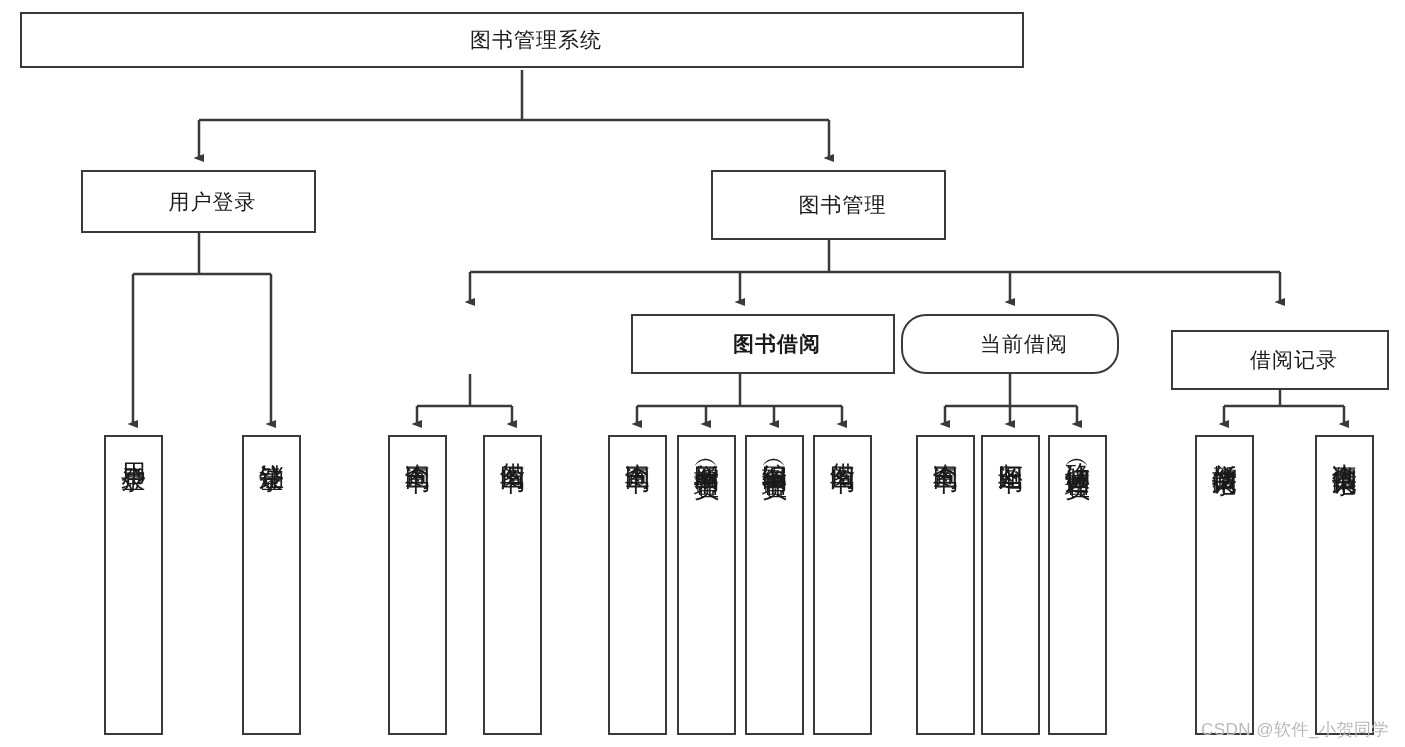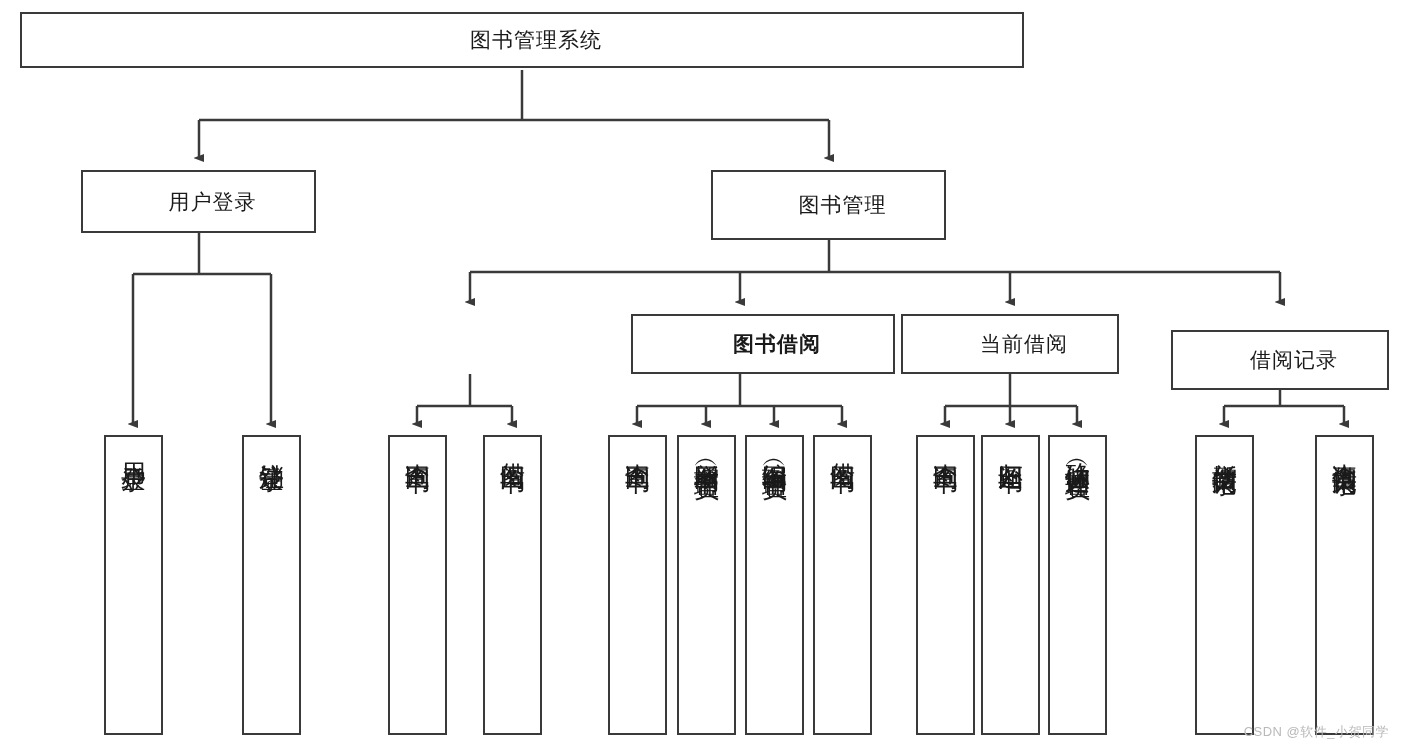--- a/index.html
+++ b/index.html
@@ -56,21 +56,21 @@
     font-size: 25px;
     line-height: 1.08;
     letter-spacing: 2px;
     white-space: nowrap;
     display: block;
   }
   .watermark {
     position: absolute;
     right: 16px;
     bottom: 6px;
-    font-size: 13px;
+    font-size: 17px;
     color: #b9b9b9;
     white-space: nowrap;
     letter-spacing: 0.5px;
   }
 </style>
 </head>
 <body>
 
 <div id="canvas">
 
@@ -131,21 +131,21 @@
   <div class="node node-h" style="left:81px; top:170px; width:235px; height:63px;">
     <span class="label">用户登录</span>
   </div>
   <div class="node node-h" style="left:711px; top:170px; width:235px; height:70px;">
     <span class="label">图书管理</span>
   </div>
 
   <div class="node node-h" style="left:631px; top:314px; width:264px; height:60px;font-weight:bold;">
     <span class="label">图书借阅</span>
   </div>
-  <div class="node node-h" style="left:901px; top:314px; width:218px; height:60px;">
+  <div class="node node-h" style="left:901px; top:314px; width:218px; height:60px;border-radius:25px;">
     <span class="label">当前借阅</span>
   </div>
   <div class="node node-h" style="left:1171px; top:330px; width:218px; height:60px;font-family:Liberation Mono, monospace;">
     <span class="label">借阅记录</span>
   </div>
 
   <div class="node node-v" style="left:104px; top:435px; width:59px; height:300px;">
     <span class="label">用户登录</span>
   </div>
   <div class="node node-v" style="left:242px; top:435px; width:59px; height:300px;">

